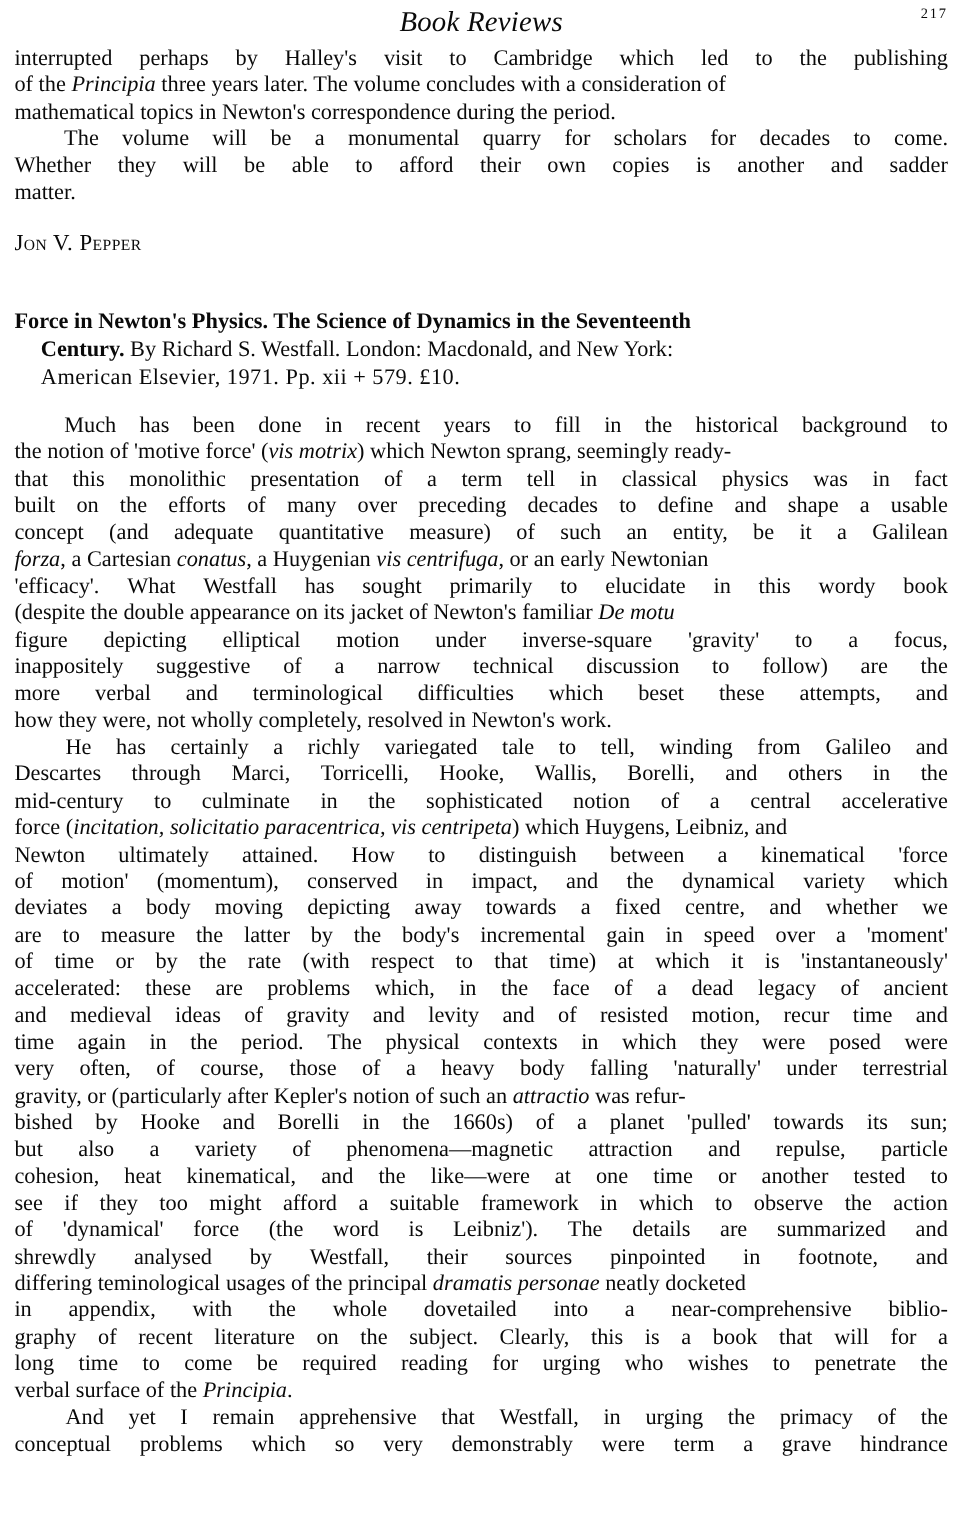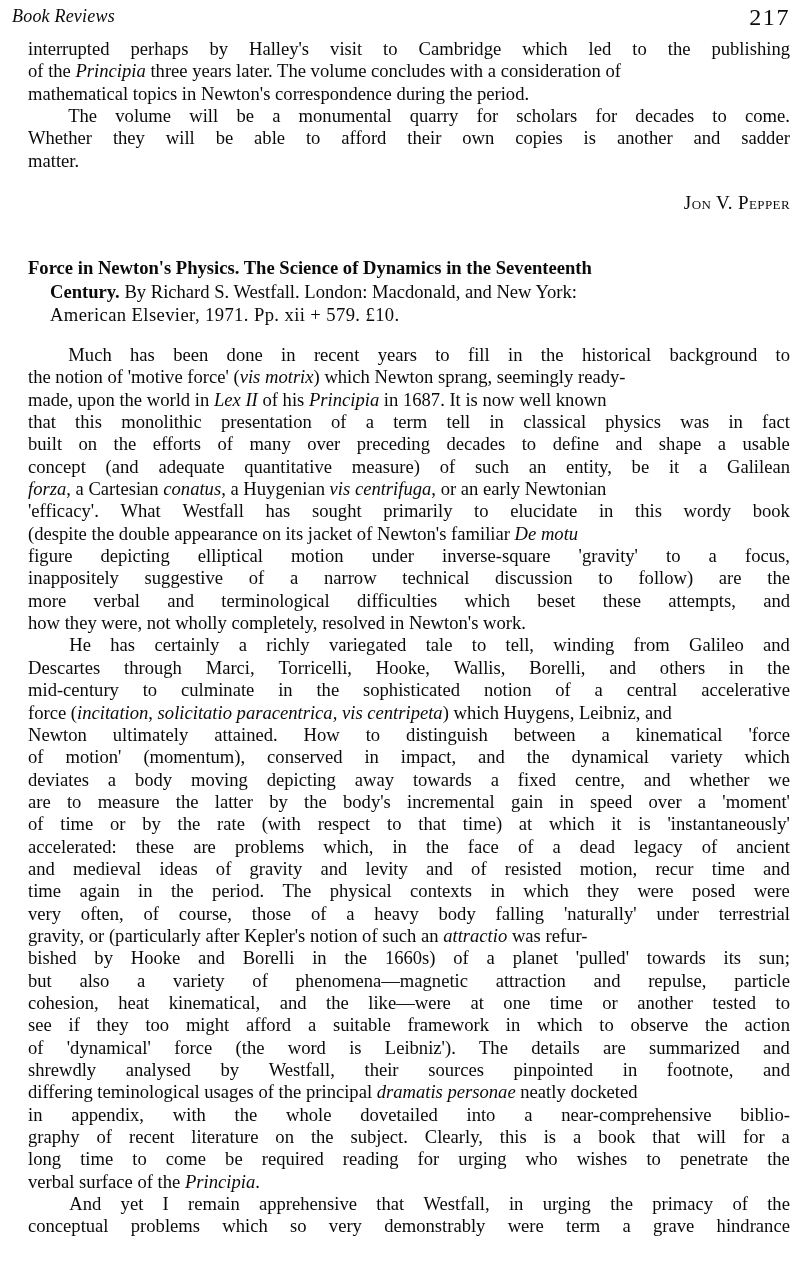--- a/index.html
+++ b/index.html
@@ -27,67 +27,65 @@
   .running-head {
     position: relative;
     height: 34px;
     margin-top: 4px;
   }
   .rh-title {
     position: absolute;
     left: 0;
     right: 0;
     top: 2px;
-    text-align: left;
+    text-align: center;
     font-style: italic;
-    font-size: 18px;
+    font-size: 24px;
     letter-spacing: 0.2px;
   }
   .rh-folio {
     position: absolute;
     right: 0;
     top: 0;
-    font-size: 24px;
+    font-size: 12px;
     letter-spacing: 1.6px;
   }
 
   
   .body-block {
     font-size: 18.6px;
     line-height: 22.35px;
     text-align: left;
   }
   .para {
     margin: 0;
   }
   .line {
     display: block;
     white-space: nowrap;
-    margin-left: 16px;
   }
   
   .line.j {
     display: flex;
     justify-content: space-between;
     white-space: normal;
   }
   .line.j > span.w {
     white-space: pre;
   }
   .indent {
     display: inline-block;
     width: 22px;
   }
   i, .it {
     font-style: italic;
   }
 
   
   .signature {
-    text-align: right;
     font-size: 19px;
     margin-top: 20px;
     letter-spacing: 0.4px;
   }
   .sc {
     font-variant: small-caps;
   }
 
   
   .book-heading {
@@ -206,23 +204,20 @@
           <span class="w">to</span>
           <span class="w">fill</span>
           <span class="w">in</span>
           <span class="w">the</span>
           <span class="w">historical</span>
           <span class="w">background</span>
           <span class="w">to</span>
         </span>
       <span class="line j">
           <span class="w">the notion of 'motive force' (<i>vis motrix</i>) which Newton sprang, seemingly ready-</span>
-        </span>
-      <span class="line j">
-          <span class="w">made, upon the world in&nbsp;<i>Lex II</i>&nbsp;of his&nbsp;<i>Principia</i>&nbsp;in 1687. It is now well known</span>
         </span>
       <span class="line j">
           <span class="w">that</span>
           <span class="w">this</span>
           <span class="w">monolithic</span>
           <span class="w">presentation</span>
           <span class="w">of</span>
           <span class="w">a</span>
           <span class="w">term</span>
           <span class="w">tell</span>

